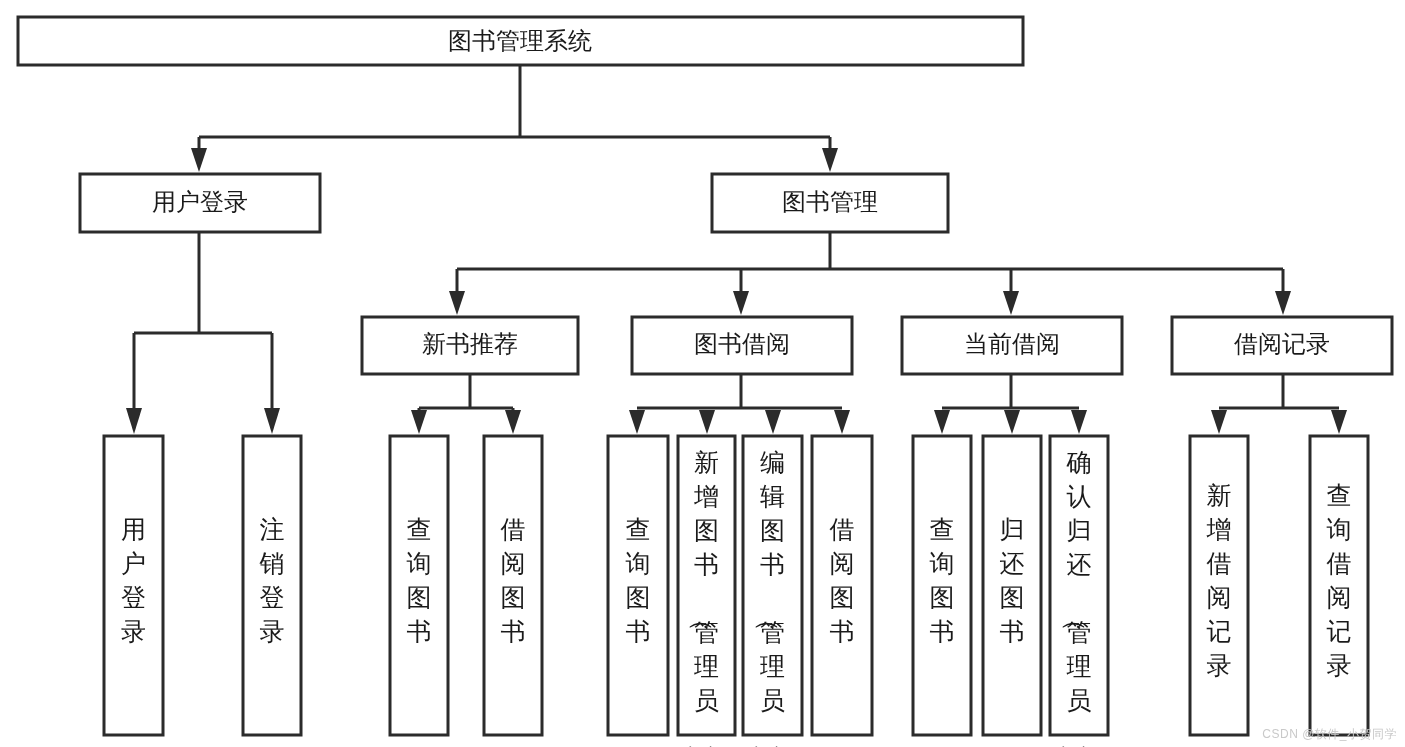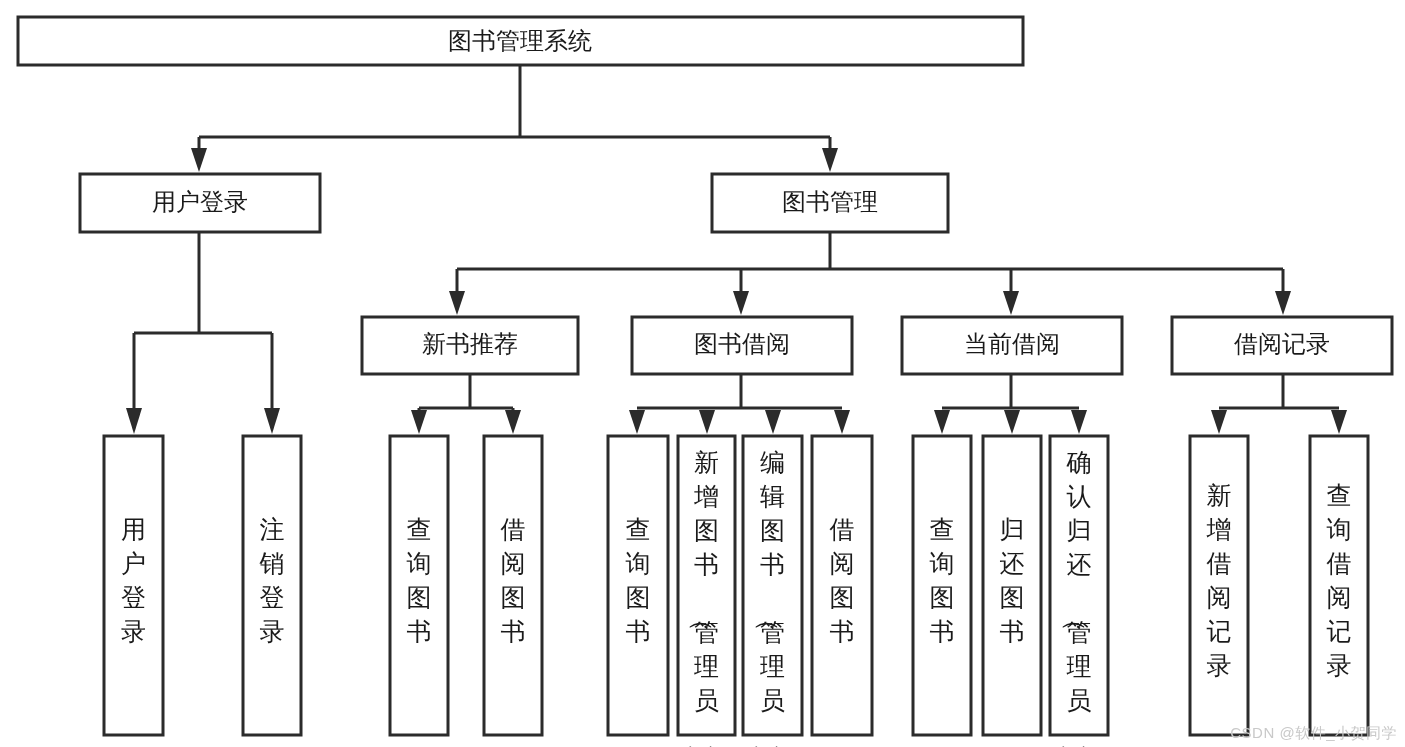--- a/index.html
+++ b/index.html
@@ -47,21 +47,21 @@
     fill: #1a1a1a;
     font-family: "Liberation Sans", "DejaVu Sans", sans-serif;
     font-size: 25px;
     text-anchor: middle;
   }
   .watermark {
     position: absolute;
     right: 8px;
     bottom: 4px;
     color: #c9c9c9;
-    font-size: 15px;
+    font-size: 12px;
     font-family: "Liberation Sans", "DejaVu Sans", sans-serif;
     white-space: nowrap;
     letter-spacing: 0.5px;
   }
 </style>
 </head>
 <body>
 
 <svg id="diagram" viewBox="0 0 1405 747" xmlns="http://www.w3.org/2000/svg">
 

